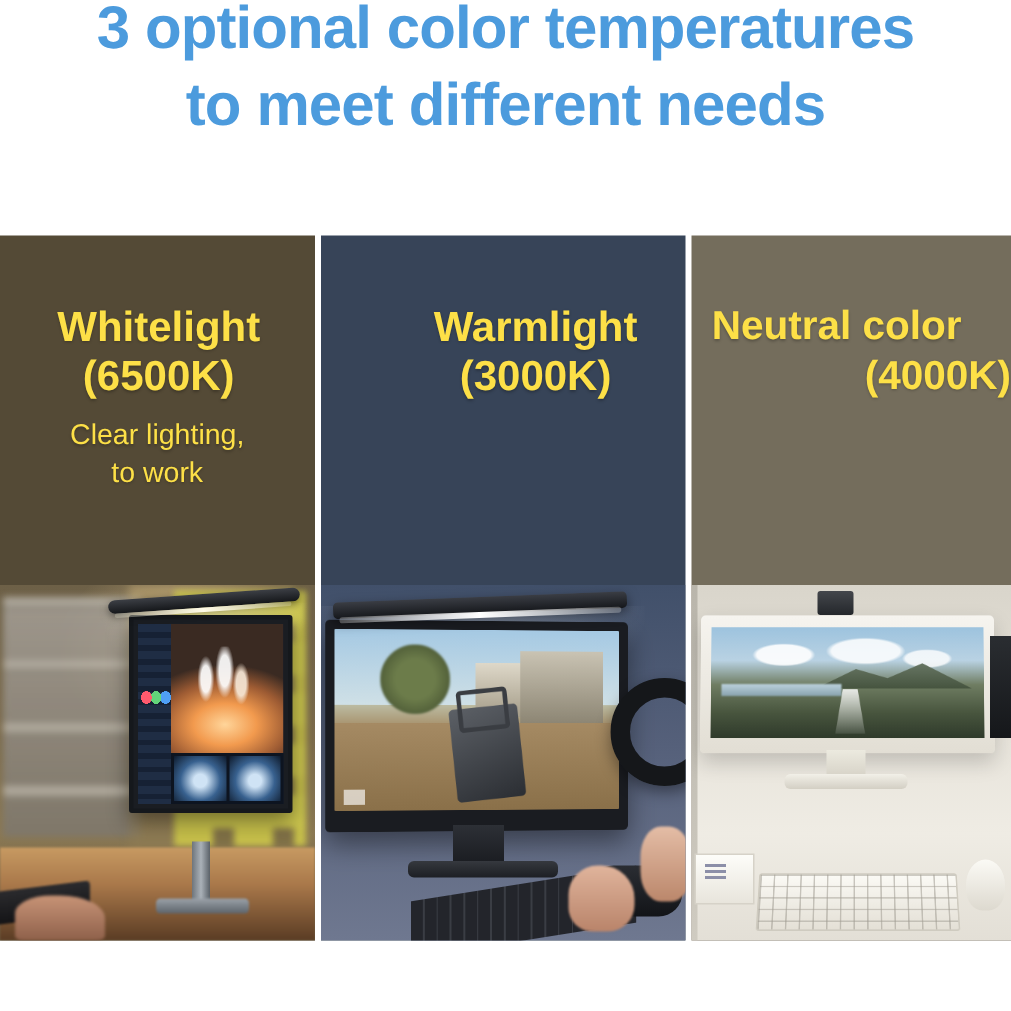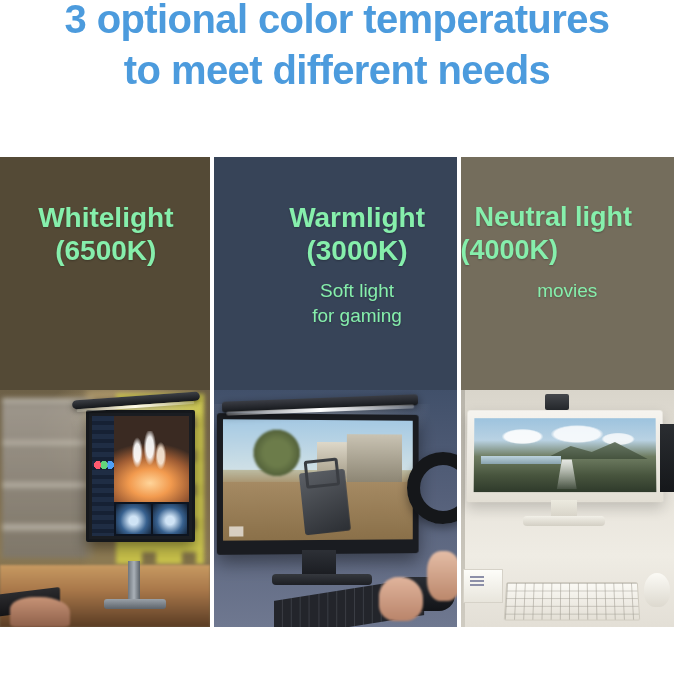--- a/index.html
+++ b/index.html
@@ -39,21 +39,21 @@
     display:flex; flex-direction:column;
   }
   .panel.p1 { width:215px; background:#544a36; }
   .panel.p2 { width:248px; background:#374458;padding-left:44px; }
   .panel.p3 { width:219px; background:#746d5c; }
 
   .panel-text {
     position:relative; z-index:3;
     padding-top:44px;
     text-align:center;
-    color:#86efac;
+    color:#fde047;
   }
   .panel-title {
     font-weight:bold;
     font-size:28px;
     line-height:33px;
     white-space:nowrap;
     text-shadow:0 1px 2px rgba(0,0,0,.25);
   }
   .p3 .panel-title { font-size:27px; }
   .panel-sub {
@@ -375,20 +375,22 @@
     </div>
   </div>
 
   <div class="panels">
 
     <div class="panel p1">
       <div class="panel-text">
         <div class="panel-title">Whitelight</div>
         <div class="panel-title">(6500K)</div>
         <div class="panel-sub">
+          <div>Clear lighting,</div>
+          <div>to work</div>
         </div>
       </div>
       <div class="photo">
         <div class="ph1-bg"></div>
         <div class="ph1-shelf"></div>
         <div class="ph1-wall"></div>
         <div class="ph1-sticky"></div>
         <div class="ph1-desk"></div>
         <div class="ph1-kbd"></div>
         <div class="ph1-hand"></div>
@@ -409,24 +411,20 @@
         <div class="ph1-stand"></div>
         <div class="ph1-base"></div>
         <div class="ph1-bar"></div>
       </div>
     </div>
 
     <div class="panel p2">
       <div class="panel-text">
         <div class="panel-title">Warmlight</div>
         <div class="panel-title">(3000K)</div>
-        <div class="panel-sub">
-          <div>Soft light</div>
-          <div>for gaming</div>
-        </div>
       </div>
       <div class="photo">
         <div class="ph2-bg"></div>
         <div class="ph2-glow"></div>
         <div class="ph2-mon">
           <div class="ph2-screen">
             <div class="ph2-sky"></div>
             <div class="ph2-tree"></div>
             <div class="ph2-bldg2"></div>
             <div class="ph2-bldg"></div>
@@ -441,24 +439,23 @@
         <div class="ph2-wheel"></div>
         <div class="ph2-pad"></div>
         <div class="ph2-hand1"></div>
         <div class="ph2-hand2"></div>
         <div class="ph2-bar"></div>
       </div>
     </div>
 
     <div class="panel p3">
       <div class="panel-text">
-        <div class="panel-title">Neutral light</div>
-        <div class="panel-title" style="margin-left:0;text-align:left;">(4000K)</div>
+        <div class="panel-title">Neutral color</div>
+        <div class="panel-title" style="margin-left:0;text-align:right;">(4000K)</div>
         <div class="panel-sub">
-          <div>movies</div>
         </div>
       </div>
       <div class="photo">
         <div class="ph3-bg"></div>
         <div class="ph3-wallline"></div>
         <div class="ph3-mon">
           <div class="ph3-screen">
             <div class="ph3-cloud"></div>
             <div class="ph3-mtn"></div>
             <div class="ph3-water"></div>

